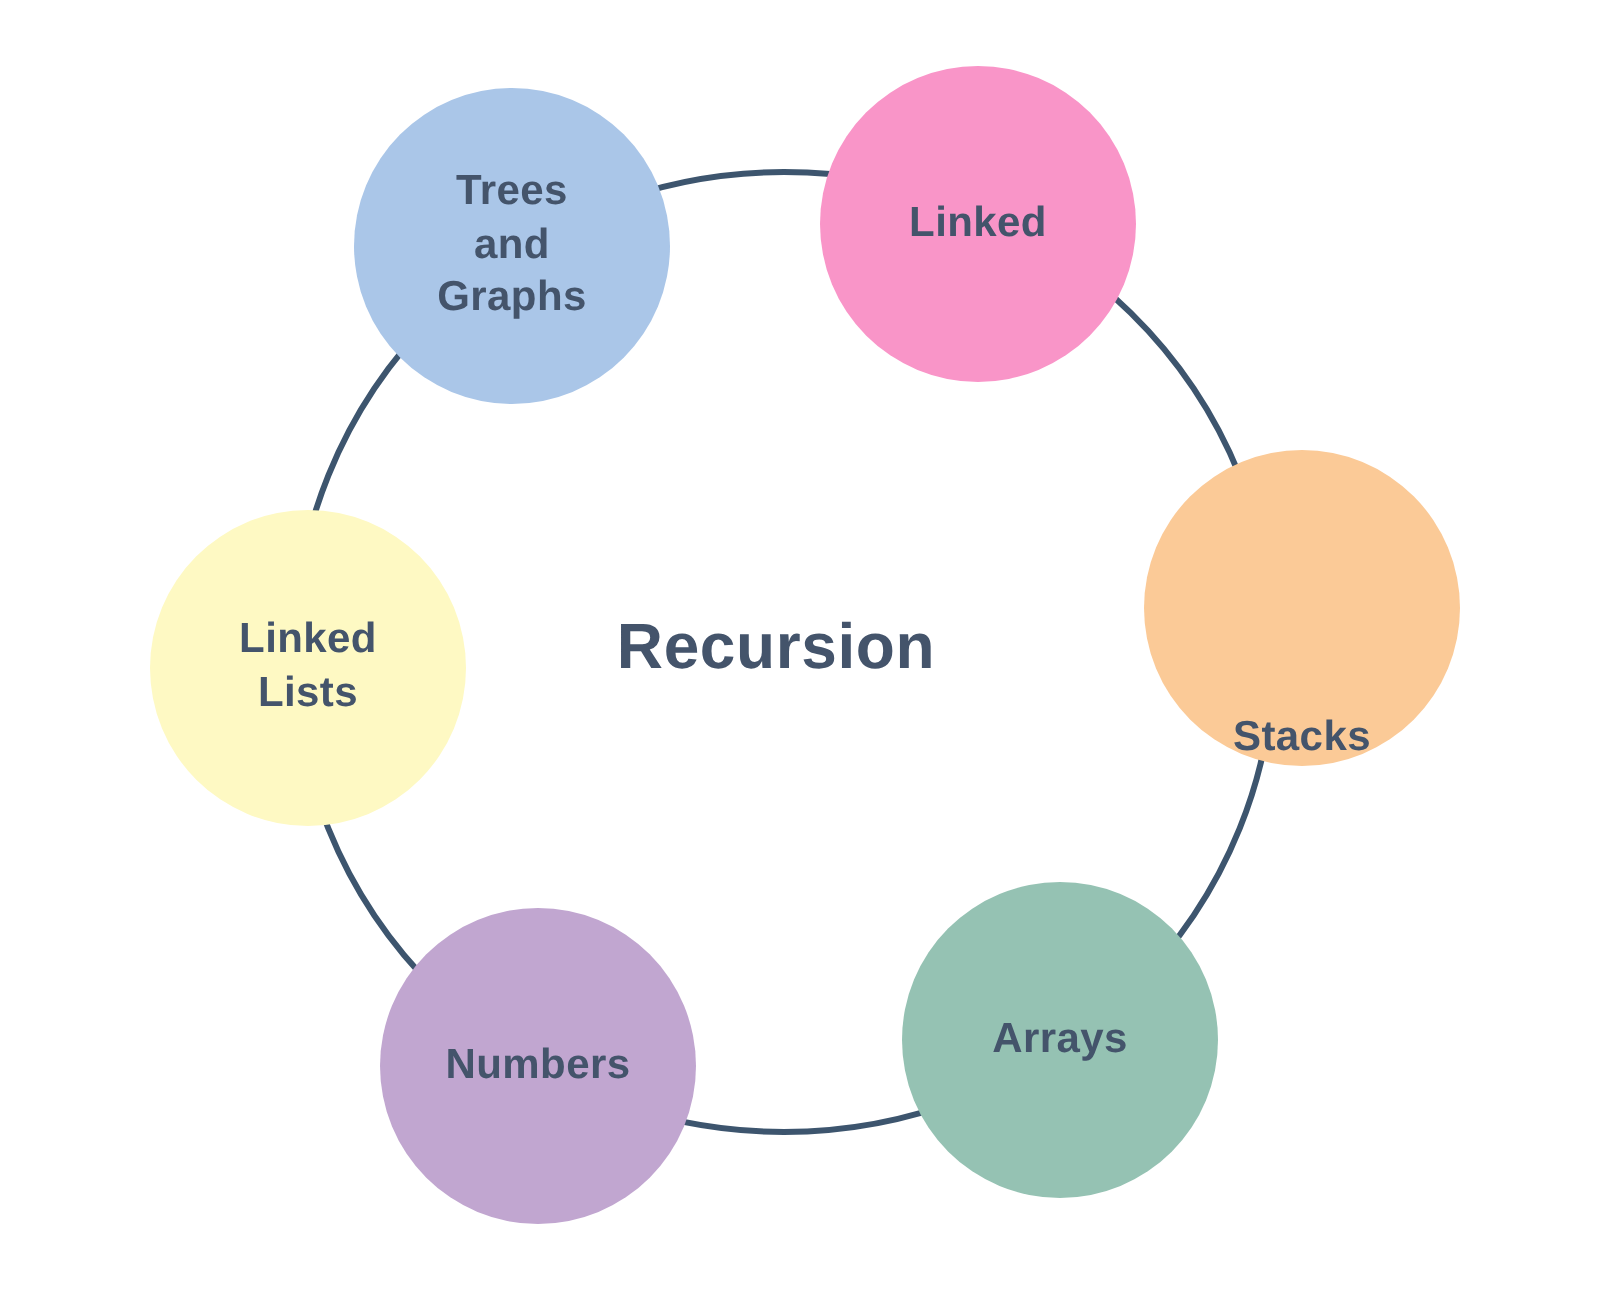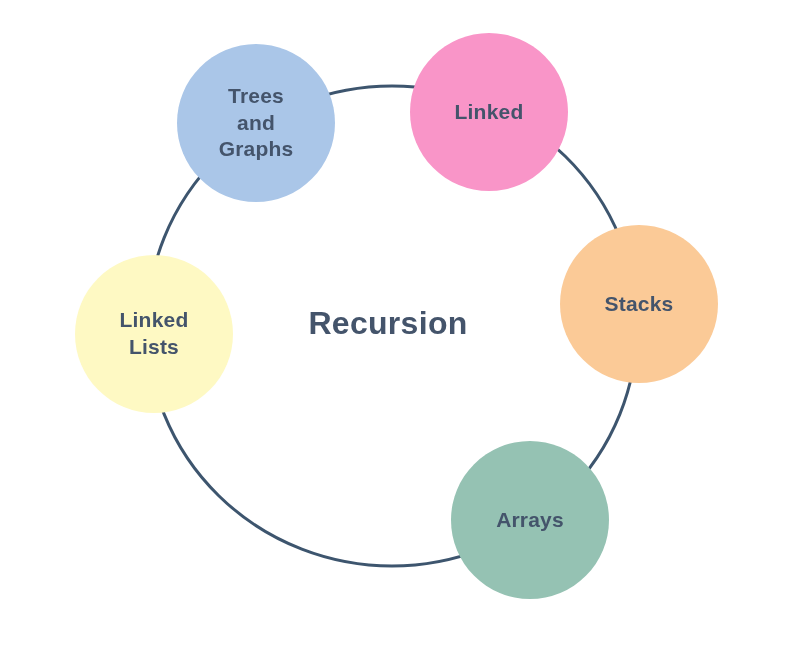--- a/index.html
+++ b/index.html
@@ -37,21 +37,21 @@
     font-size: 21px;
     font-weight: bold;
     line-height: 1.27;
     color: var(--text-color, #44546b);
     white-space: pre-line;
     letter-spacing: 0.2px;
   }
   
   .pos-0 { left: 177px; top: 44px;  }  
   .pos-1 { left: 410px; top: 33px;  }  
-  .pos-2 { left: 560px; top: 225px; }  
+  .pos-2 { left: 572px; top: 225px; align-items: flex-end; }  
   .pos-3 { left: 451px; top: 441px; }  
   .pos-4 { left: 190px; top: 454px; }  
   .pos-5 { left: 75px;  top: 255px; }  
   .center-label {
     position: absolute;
     left: 238px;
     top: 293px;
     width: 300px;
     height: 60px;
     display: flex;
@@ -83,20 +83,23 @@
   </div>
 
   <div class="node pos-2" style="background: rgb(251, 202, 151);">
     <span class="node-label">Stacks</span>
   </div>
 
   <div class="node pos-3" style="background: rgb(149, 194, 179);">
     <span class="node-label">Arrays</span>
   </div>
 
+  <div class="node pos-4" style="background: rgb(193, 166, 208);">
+    <span class="node-label">Numbers</span>
+  </div>
 
   <div class="node pos-5" style="background: #fef9c3;">
     <span class="node-label">Linked
 Lists</span>
   </div>
 
   <div class="center-label">Recursion</div>
 
 </div>
 

